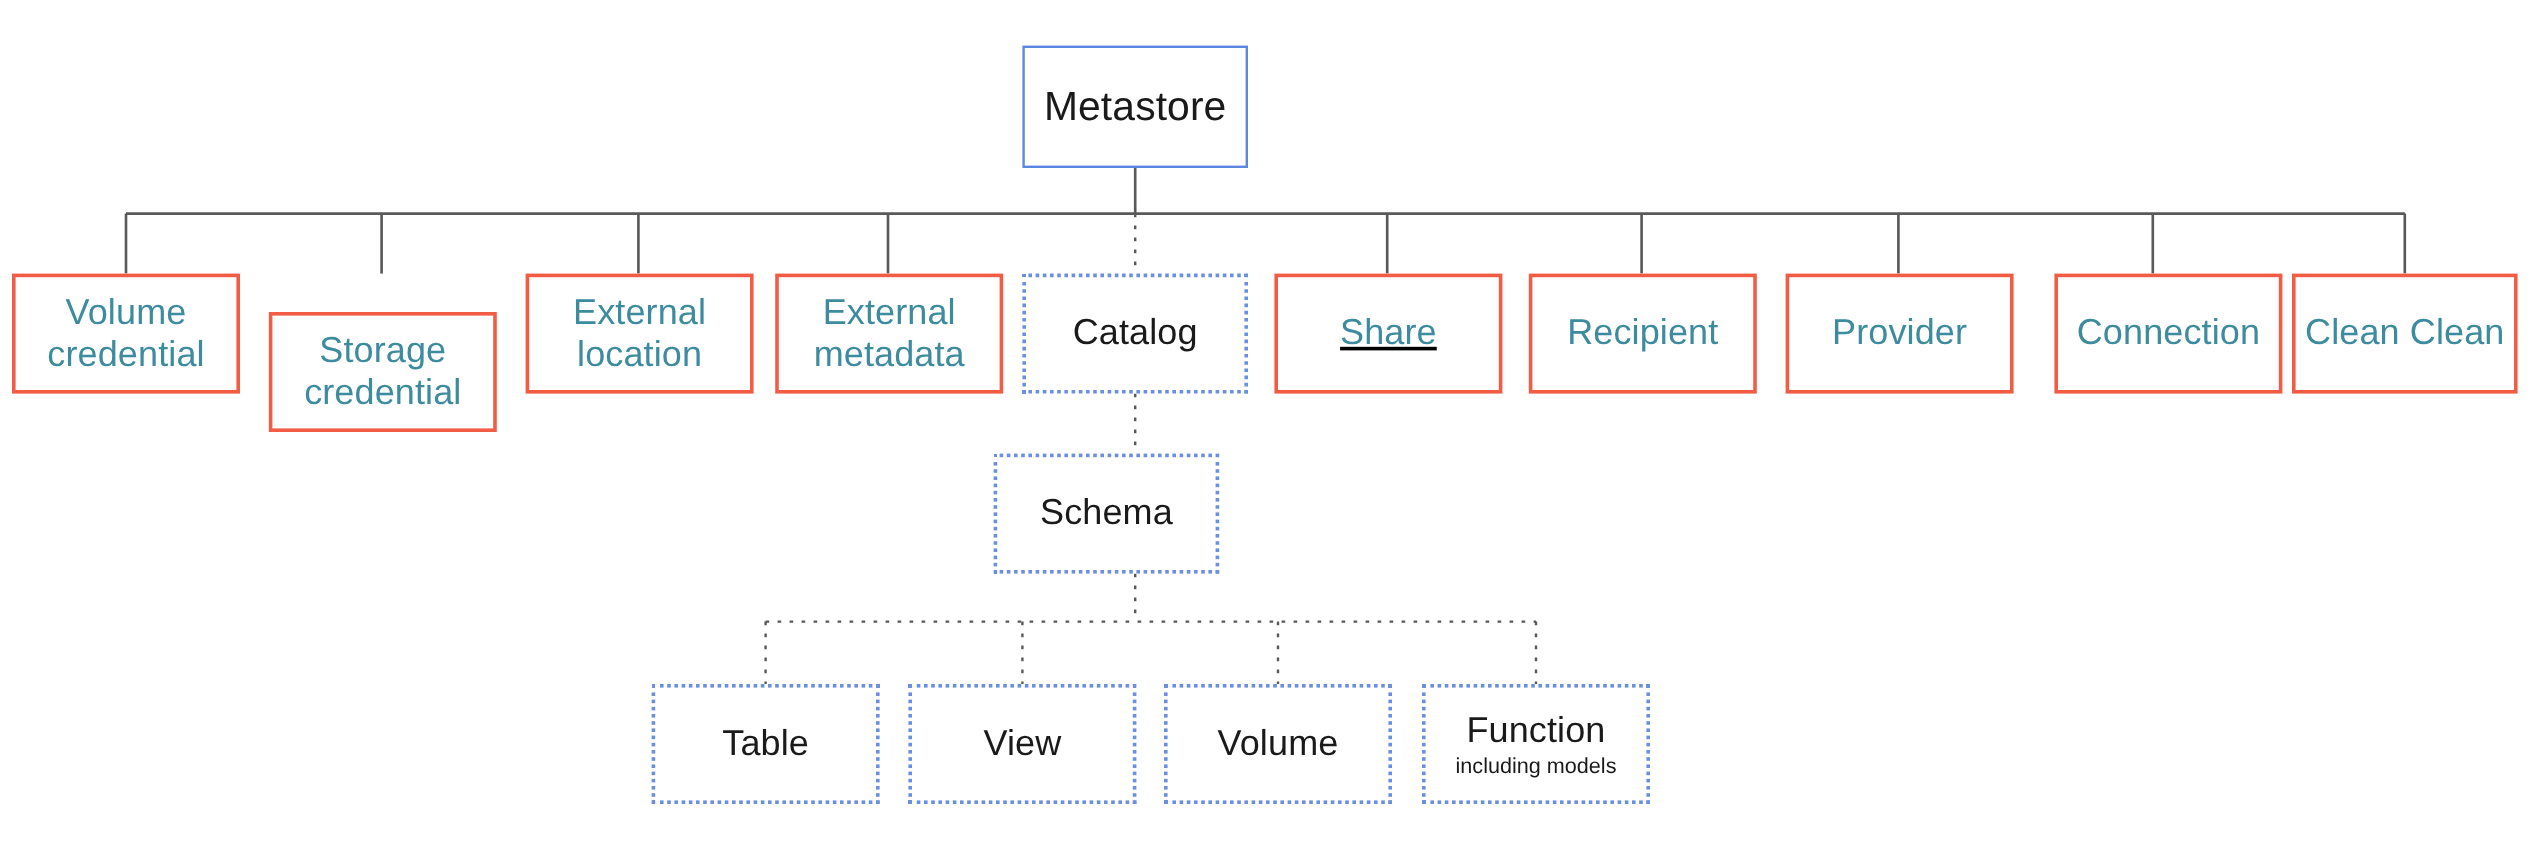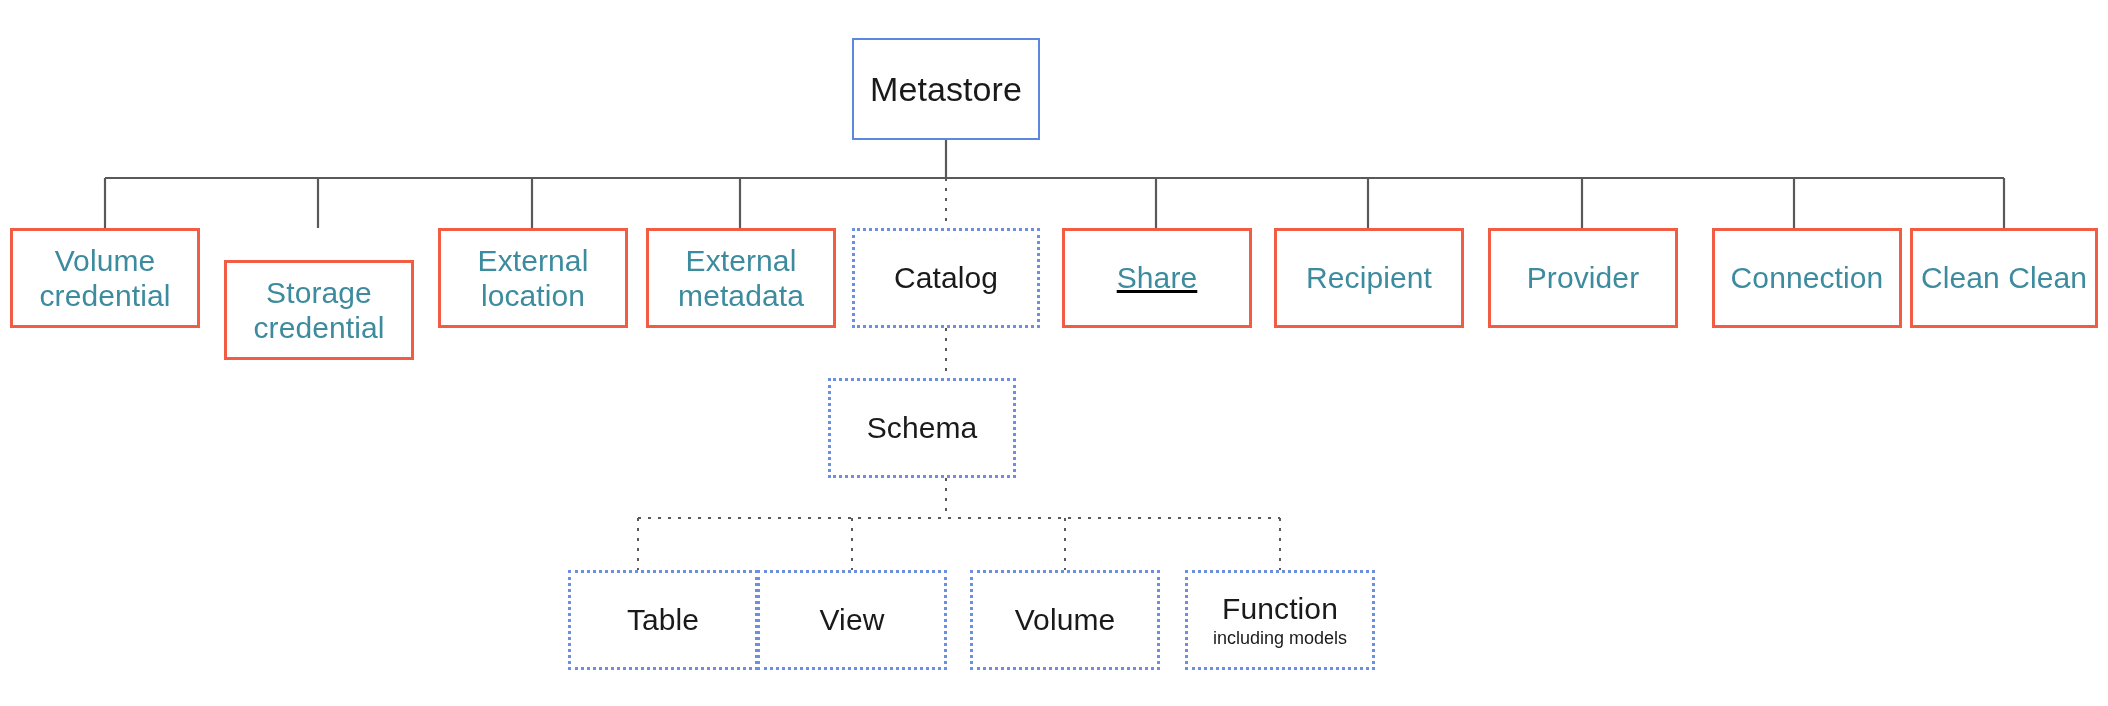--- a/index.html
+++ b/index.html
@@ -147,21 +147,21 @@
   </div>
 
   <div class="node node-red" style="left:1910px; top:228px; width:188px; height:100px;">
     <span class="node-label">Clean Clean</span>
   </div>
 
   <div class="node node-dotted" style="left:828px; top:378px; width:188px; height:100px;">
     <span class="node-label">Schema</span>
   </div>
 
-  <div class="node node-dotted" style="left:568px; top:570px; width:190px; height:100px;">
+  <div class="node node-dotted" style="left:543px; top:570px; width:190px; height:100px;">
     <span class="node-label">Table</span>
   </div>
 
   <div class="node node-dotted" style="left:757px; top:570px; width:190px; height:100px;">
     <span class="node-label">View</span>
   </div>
 
   <div class="node node-dotted" style="left:970px; top:570px; width:190px; height:100px;">
     <span class="node-label">Volume</span>
   </div>

